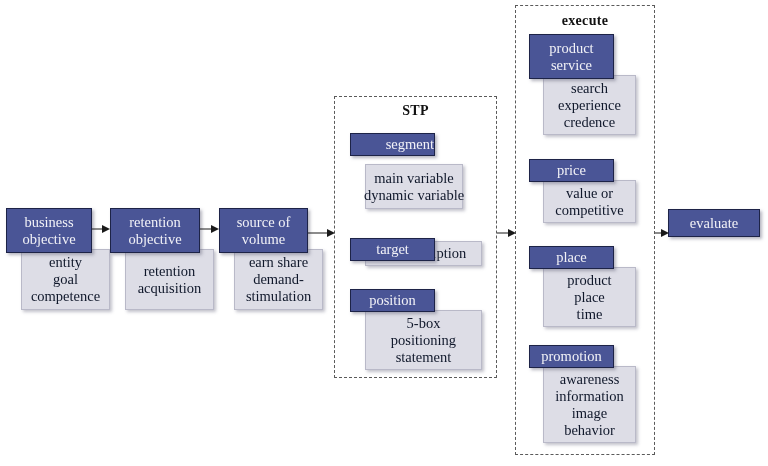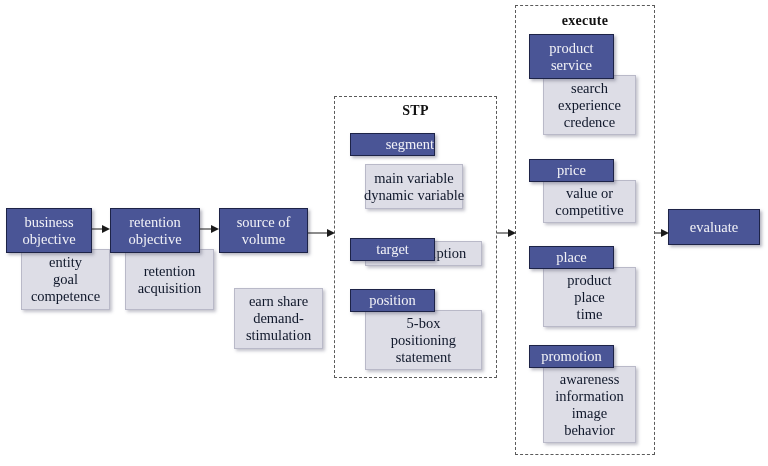--- a/index.html
+++ b/index.html
@@ -106,31 +106,31 @@
 
   <div class="light" style="left:125px;top:249px;width:89px;height:61px;">
     <div>retention</div>
     <div>acquisition</div>
   </div>
   <div class="blue" style="left:110px;top:208px;width:90px;height:45px;">
     <div>retention</div>
     <div>objective</div>
   </div>
 
-  <div class="light" style="left:234px;top:249px;width:89px;height:61px;margin-top:39px;">
+  <div class="light" style="left:234px;top:249px;width:89px;height:61px;">
     <div>earn share</div>
     <div>demand-</div>
     <div>stimulation</div>
   </div>
   <div class="blue" style="left:219px;top:208px;width:89px;height:45px;align-items:center;">
     <div>source of</div>
     <div>volume</div>
   </div>
 
-  <div class="blue" style="left:668px;top:209px;width:92px;height:36px;font-family:Liberation Serif, serif;">
+  <div class="blue" style="left:668px;top:209px;width:92px;height:28px;font-family:Liberation Serif, serif;">
     <div>evaluate</div>
   </div>
 
   <div class="light" style="left:365px;top:164px;width:98px;height:45px;">
     <div>main variable</div>
     <div>dynamic variable</div>
   </div>
   <div class="blue" style="left:350px;top:133px;width:85px;height:23px;align-items:flex-end;">
     <div>segment</div>
   </div>

